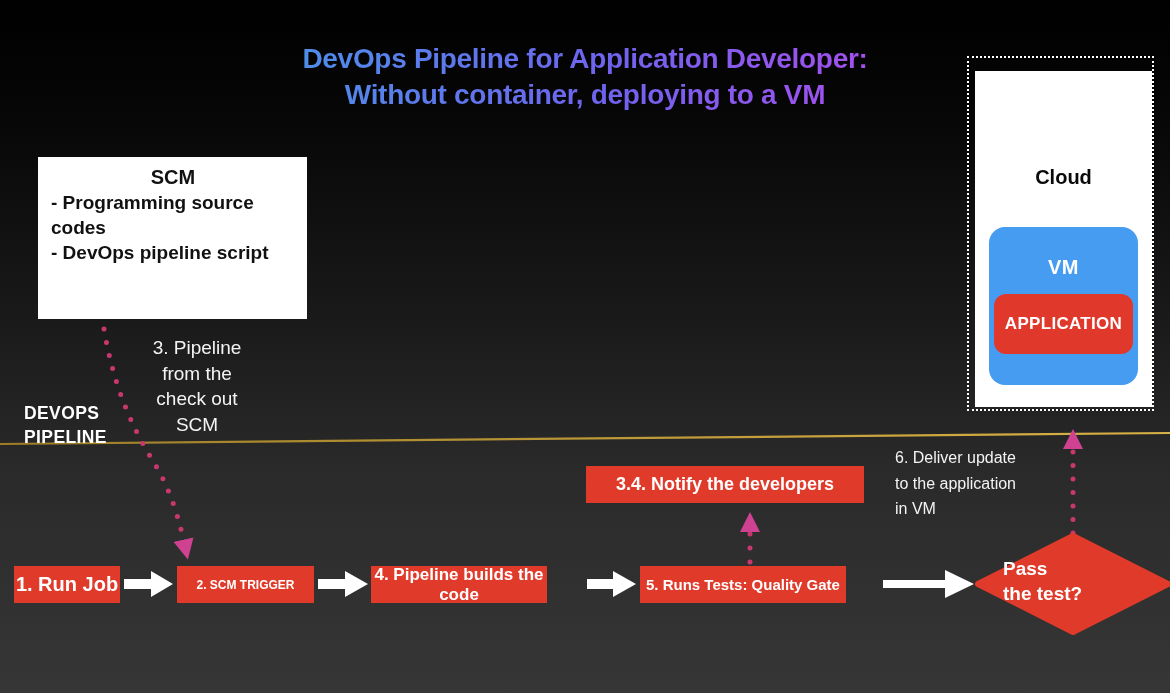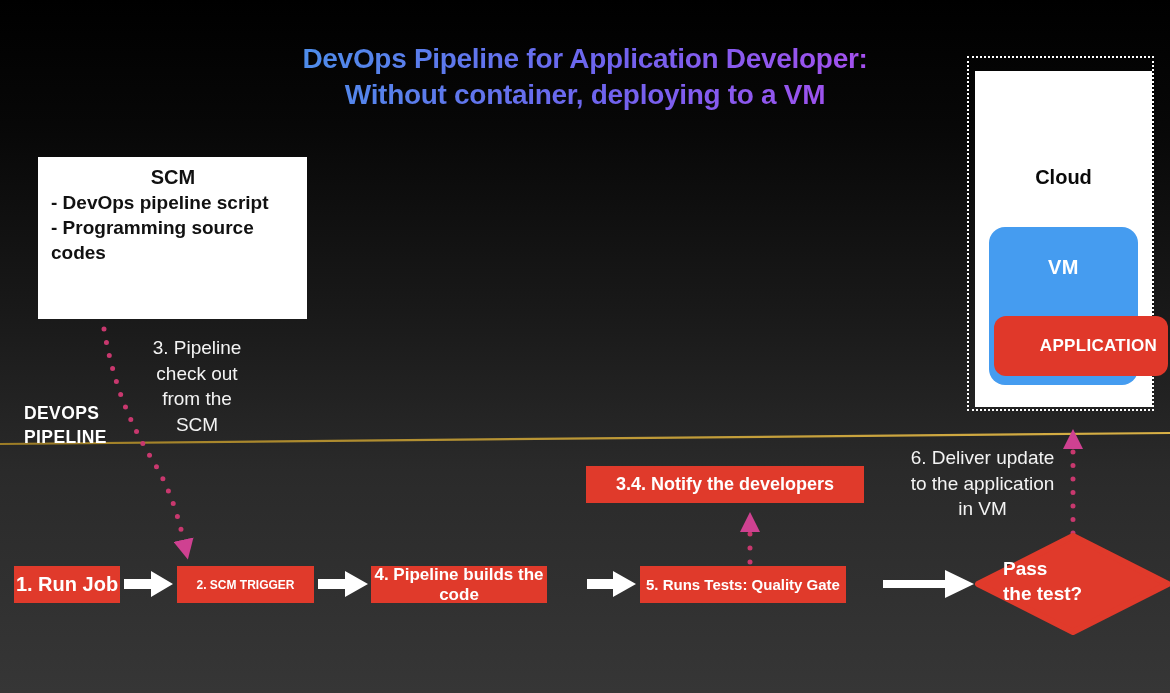--- a/index.html
+++ b/index.html
@@ -15,39 +15,39 @@
     font-weight:700;font-size:28px;line-height:36px;letter-spacing:-0.3px;
     background:linear-gradient(97deg,#3aa6e8 10%,#6f63ee 52%,#cc41ee 90%);
     -webkit-background-clip:text;background-clip:text;color:transparent;
   }
   
   .scm-box{left:38px;top:157px;width:269px;height:162px;background:#ffffff;color:#111;box-sizing:border-box;padding:7px 12px 0 13px;}
   .scm-title{text-align:center;font-weight:700;font-size:20px;line-height:26px;}
   .scm-item{font-weight:700;font-size:19px;line-height:25px;}
   
   .checkout-label{left:133px;top:335px;width:128px;text-align:center;color:#f3f3f3;font-size:19px;line-height:25.5px;}
-  .deliver-label{left:895px;top:445px;width:175px;text-align:center;color:#f3f3f3;font-size:19px;line-height:25.5px;}
+  .deliver-label{left:895px;top:445px;width:175px;text-align:left;color:#f3f3f3;font-size:16px;line-height:25.5px;}
   .devops-label{left:24px;top:402px;color:#ffffff;font-weight:700;font-size:17.5px;line-height:23.5px;letter-spacing:0.4px;}
   .lbl-line{display:block;}
   
   .step{background:#e03a2b;color:#fff;font-weight:700;display:flex;align-items:center;justify-content:center;text-align:center;}
   .step-1{left:14px;top:566px;width:106px;height:37px;font-size:20px;}
   .step-2{left:177px;top:566px;width:137px;height:37px;font-size:12px;}
   .step-3{left:371px;top:566px;width:176px;height:37px;font-size:17px;text-align:center;}
   .step-4{left:640px;top:566px;width:206px;height:37px;font-size:15px;}
   .notify-box{left:586px;top:466px;width:278px;height:37px;font-size:18px;}
   
   .decision-label{left:1003px;top:556px;width:140px;color:#fff;font-weight:700;font-size:19px;line-height:25px;z-index:3;}
   
   .cloud-dotted{left:967px;top:56px;width:187px;height:355px;border:2px dotted #fff;box-sizing:border-box;}
   .cloud-white{left:975px;top:71px;width:177px;height:336px;background:#fff;}
   .cloud-title{left:975px;top:166px;width:177px;text-align:center;color:#0a0a0a;font-weight:700;font-size:20px;}
   .vm-box{left:989px;top:227px;width:149px;height:158px;background:#459cf0;border-radius:16px;}
   .vm-label{left:989px;top:256px;width:149px;text-align:center;color:#fff;font-weight:700;font-size:20px;letter-spacing:0.5px;}
-  .app-box{left:994px;top:316px;width:139px;height:60px;background:#e0382a;border-radius:12px;display:flex;align-items:center;justify-content:center;color:#fff;font-weight:700;font-size:17px;letter-spacing:0.3px;padding-left:35px;}
+  .app-box{left:994px;top:294px;width:139px;height:60px;background:#e0382a;border-radius:12px;display:flex;align-items:center;justify-content:center;color:#fff;font-weight:700;font-size:17px;letter-spacing:0.3px;}
   svg.overlay{position:absolute;left:0;top:0;width:1170px;height:693px;z-index:1;pointer-events:none;}
   .over{z-index:2;}
 </style>
 </head>
 <body>
 
 <div id="stage">
 
   <svg class="overlay" viewBox="0 0 1170 693">
     <defs>
@@ -76,28 +76,28 @@
     <polygon points="978,584 1073,536 1168,584 1073,632" fill="#e03a2b" stroke="#e03a2b" stroke-width="6" stroke-linejoin="round"></polygon>
   </svg>
 
   <div class="abs title over">
     <span class="lbl-line">DevOps Pipeline for Application Developer:</span>
     <span class="lbl-line">Without container, deploying to a VM</span>
   </div>
 
   <div class="abs scm-box over">
     <div class="scm-title">SCM</div>
+    <div class="scm-item">- Programming source codes</div>
     <div class="scm-item">- DevOps pipeline script</div>
-    <div class="scm-item">- Programming source codes</div>
   </div>
 
   <div class="abs checkout-label over">
     <span class="lbl-line">3. Pipeline</span>
+    <span class="lbl-line">from the</span>
     <span class="lbl-line">check out</span>
-    <span class="lbl-line">from the</span>
     <span class="lbl-line">SCM</span>
   </div>
 
   <div class="abs devops-label over">
     <span class="lbl-line">DEVOPS</span>
     <span class="lbl-line">PIPELINE</span>
   </div>
 
   <div class="abs step step-1 over">1. Run Job</div>
   <div class="abs step step-2 over">2. SCM TRIGGER</div>

